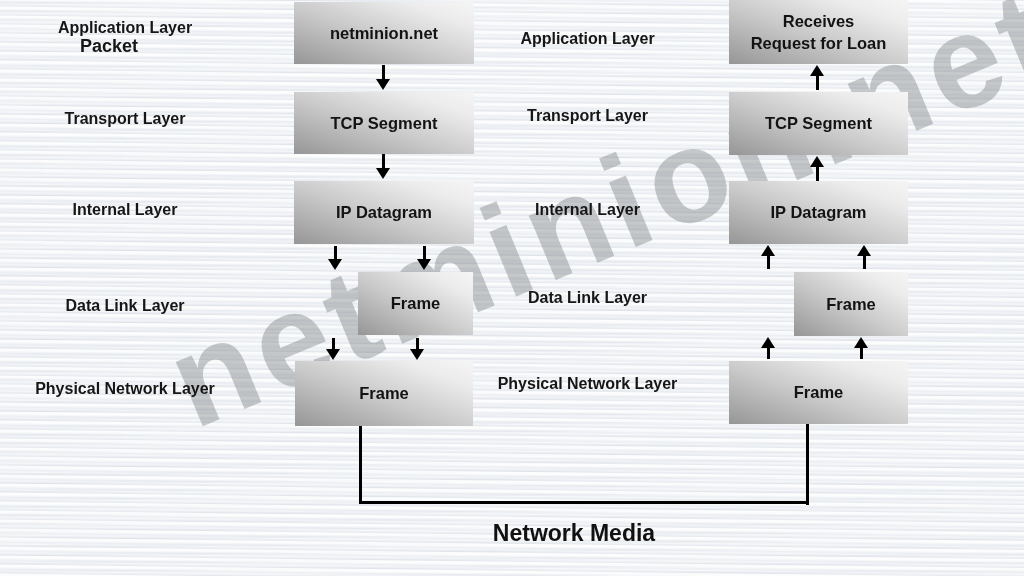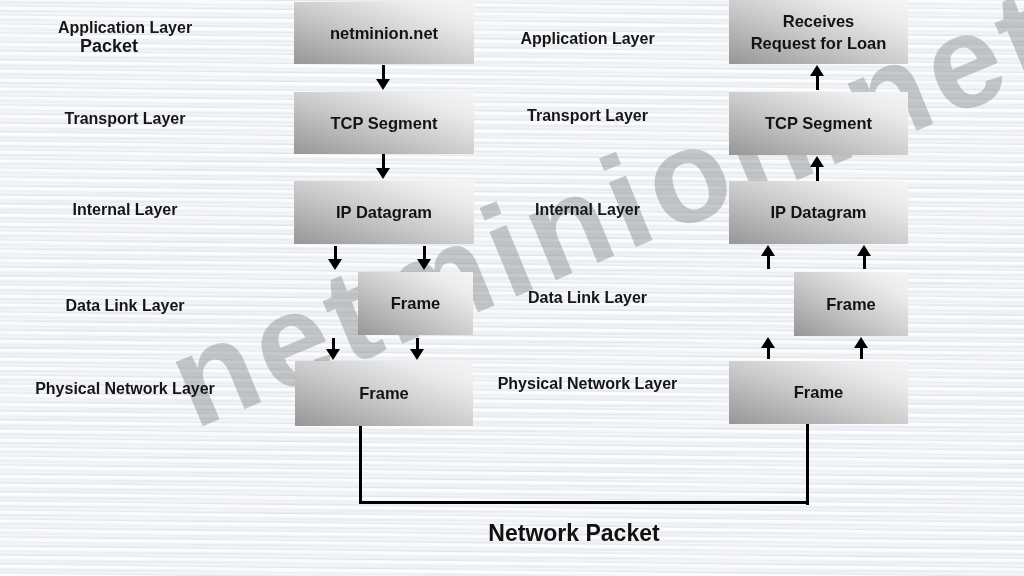--- a/index.html
+++ b/index.html
@@ -151,15 +151,15 @@
     </div>
   <div class="arr up" style="left:853px;top:337px;height:22px;">
       <div class="stem"></div>
       <div class="head"></div>
     </div>
 
   <div class="wire" style="left:359px;top:426px;width:3px;height:77px;"></div>
   <div class="wire" style="left:359px;top:501px;width:450px;height:3px;"></div>
   <div class="wire" style="left:806px;top:424px;width:3px;height:81px;"></div>
 
-  <div class="media-label" style="left:424px;top:520px;width:300px;">Network Packet</div>
+  <div class="media-label" style="left:424px;top:520px;width:300px;">Network Media</div>
 
 </div>
 
 </body></html>

